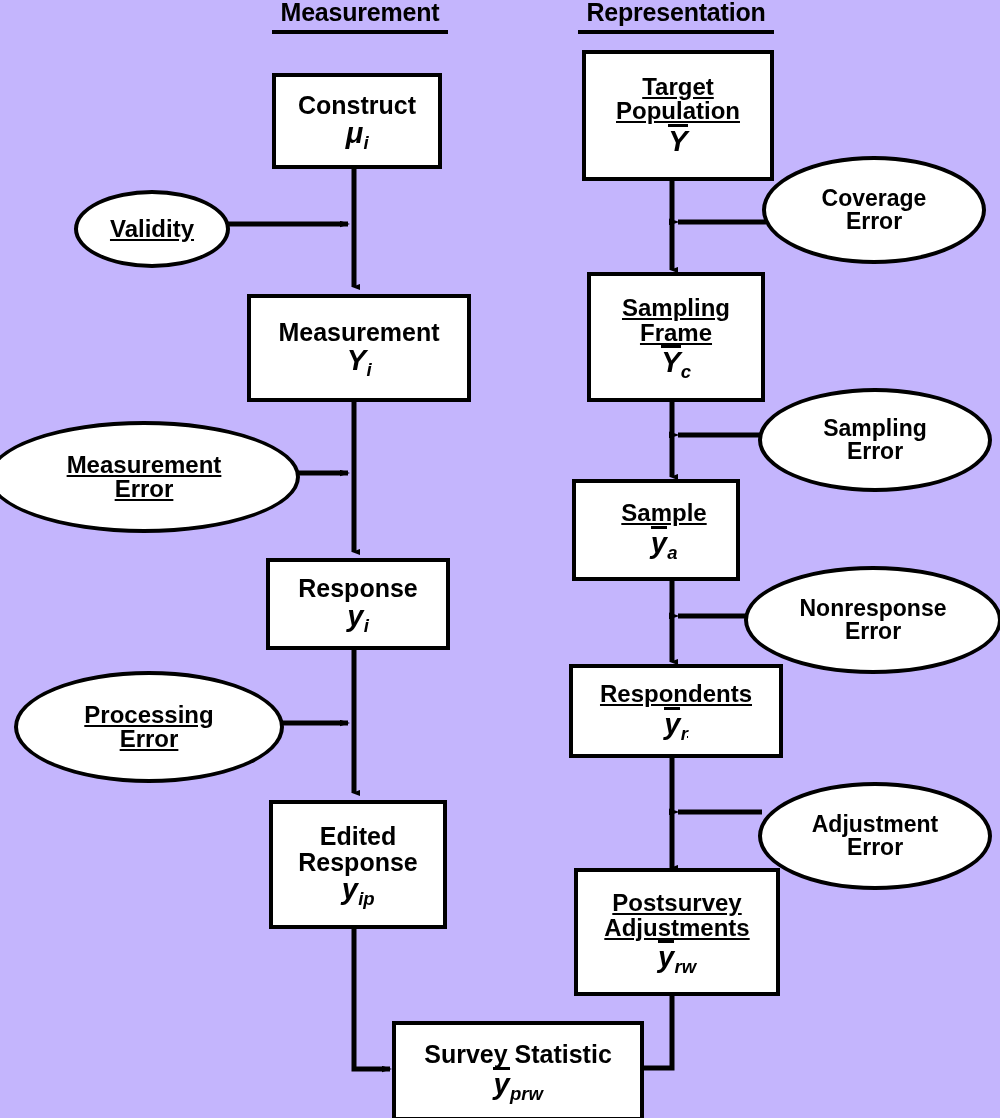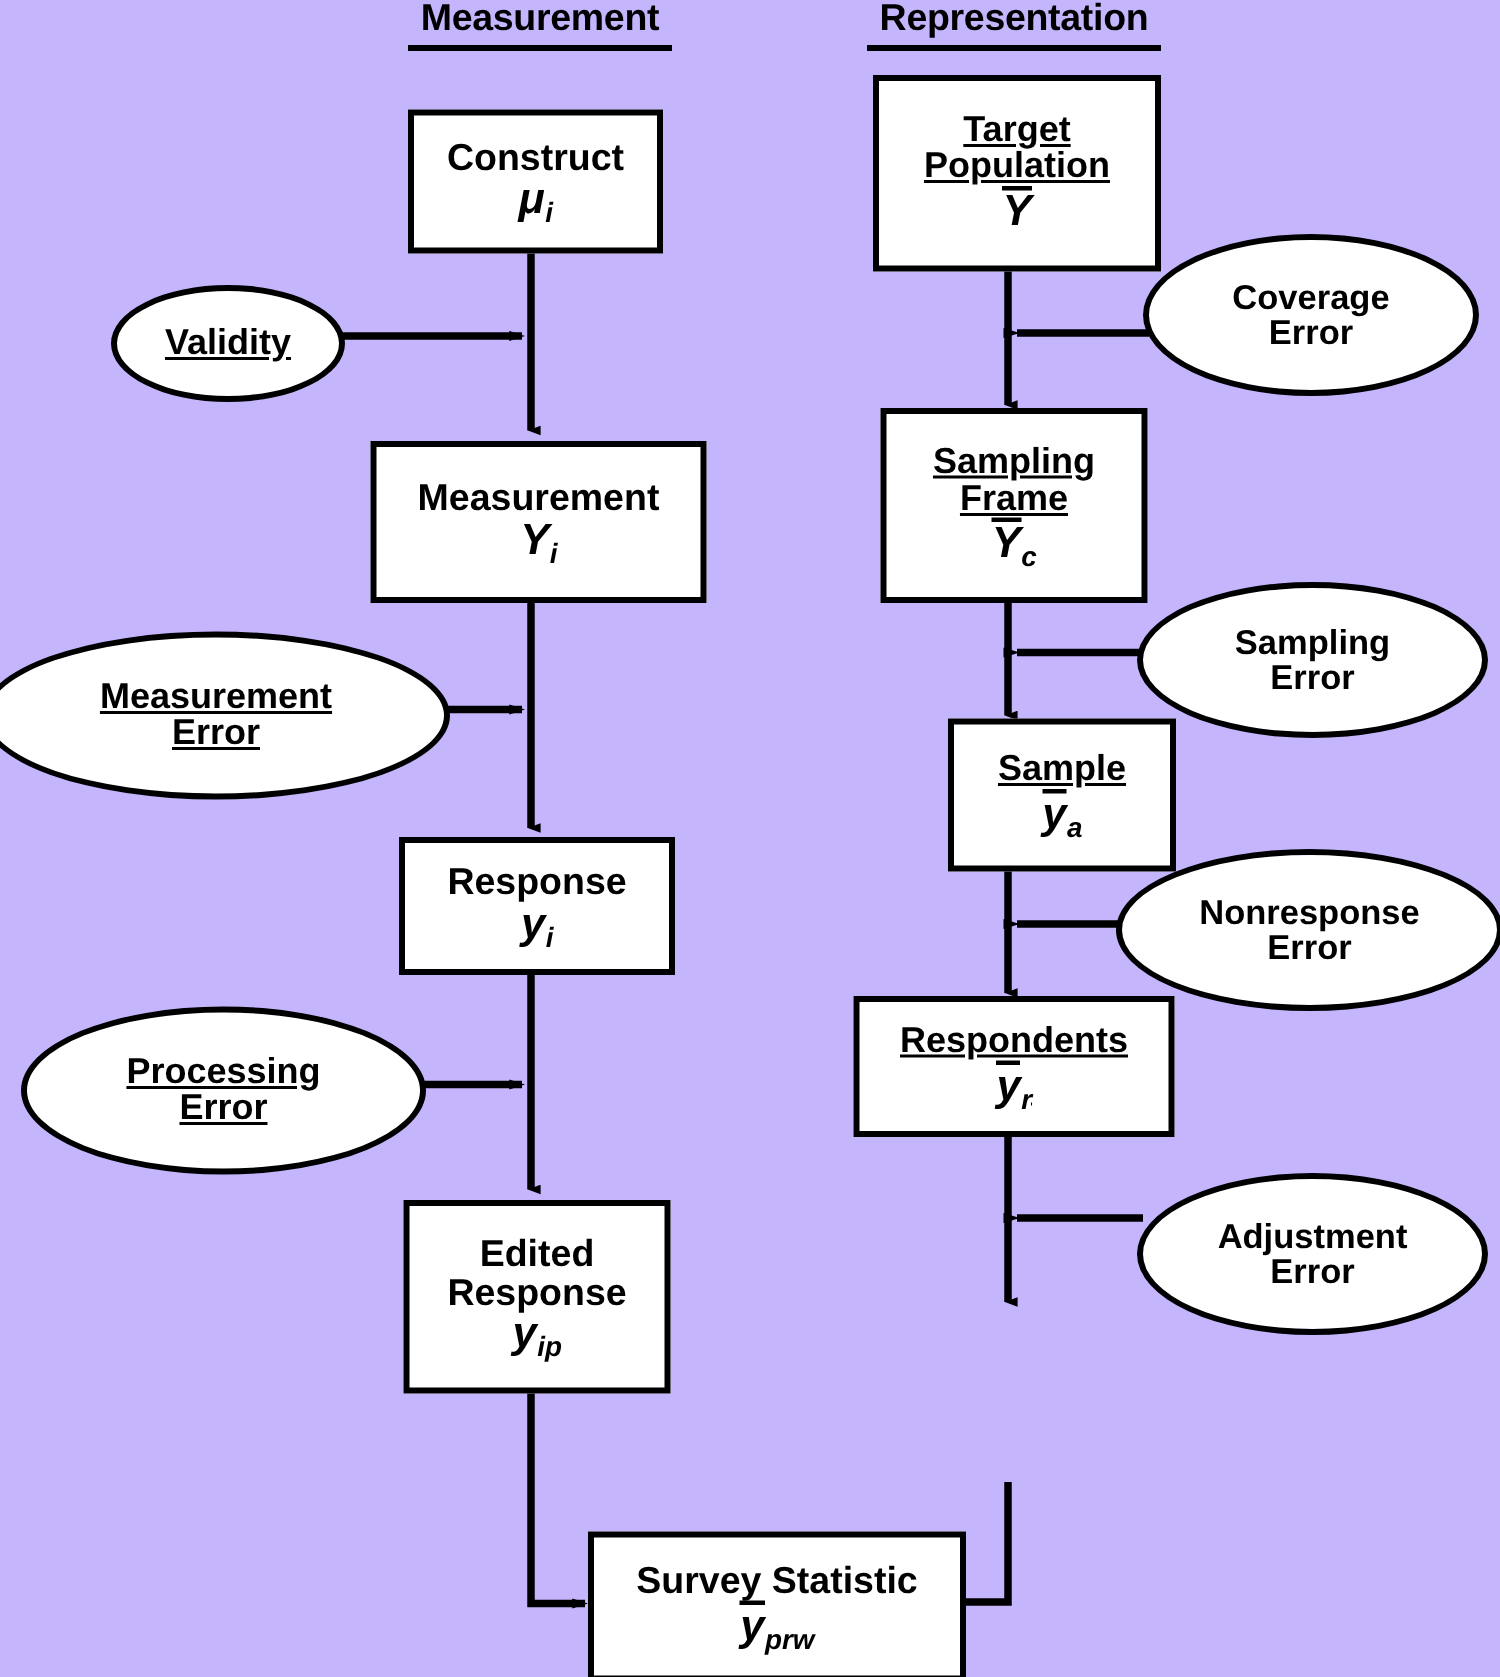--- a/index.html
+++ b/index.html
@@ -132,30 +132,35 @@
     <span class="lbl">Population</span>
     <span class="sym sym26"><span class="ov">Y</span><span class="sub"></span></span>
   </div>
 
   <div class="node box f24" style="left:587px;top:272px;width:170px;height:122px;">
     <span class="lbl">Sampling</span>
     <span class="lbl">Frame</span>
     <span class="sym sym26"><span class="ov">Y</span><span class="sub">c</span></span>
   </div>
 
-  <div class="node box f24" style="left:632px;top:479px;width:144px;height:94px;">
+  <div class="node box f24" style="left:572px;top:479px;width:144px;height:94px;padding-left:16px;">
     <span class="lbl">Sample</span>
     <span class="sym sym26"><span class="ov">y</span><span class="sub">a</span></span>
   </div>
 
   <div class="node box f24" style="left:569px;top:664px;width:206px;height:86px;">
     <span class="lbl">Respondents</span>
     <span class="sym sym26"><span class="ov">y</span><span class="sub">r</span></span>
   </div>
 
+  <div class="node box f24" style="left:574px;top:868px;width:198px;height:120px;">
+    <span class="lbl">Postsurvey</span>
+    <span class="lbl">Adjustments</span>
+    <span class="sym sym26"><span class="ov">y</span><span class="sub">rw</span></span>
+  </div>
 
   <div class="node ellipse f23" style="left:762px;top:156px;width:216px;height:100px;">
     <span class="lbl">Coverage</span>
     <span class="lbl">Error</span>
   </div>
 
   <div class="node ellipse f23" style="left:758px;top:388px;width:226px;height:96px;">
     <span class="lbl">Sampling</span>
     <span class="lbl">Error</span>
   </div>

